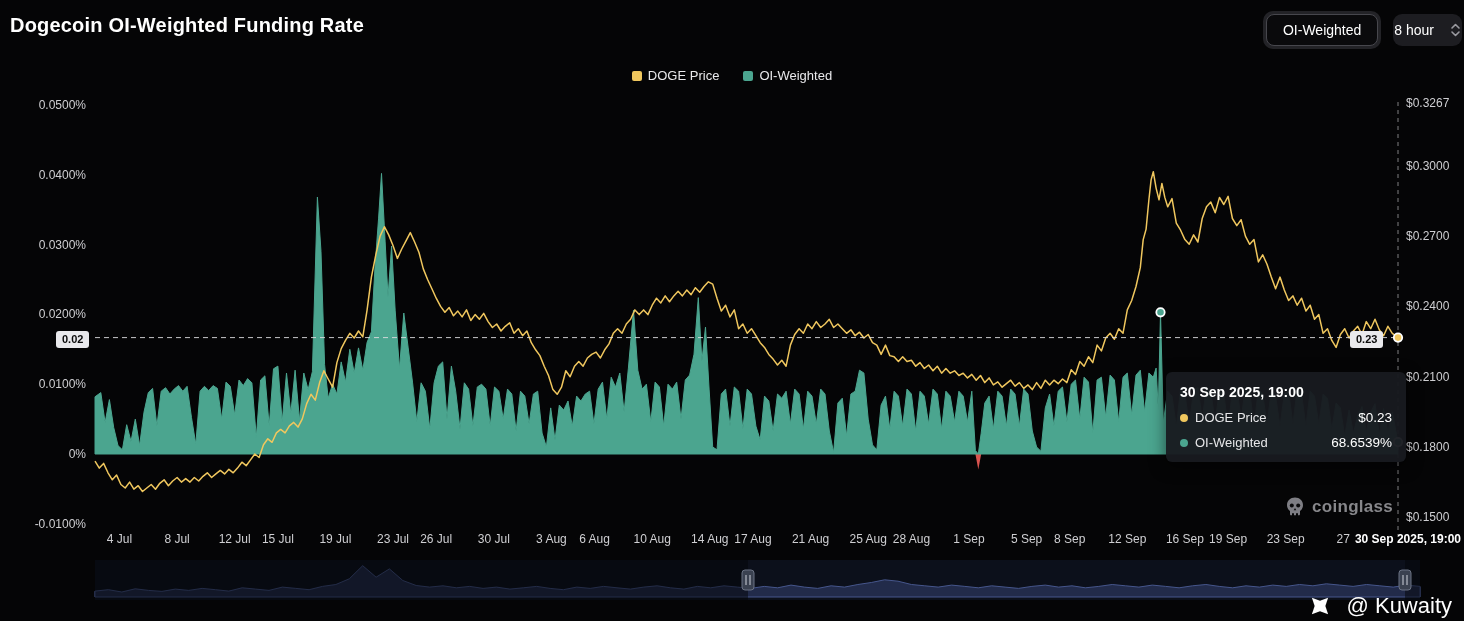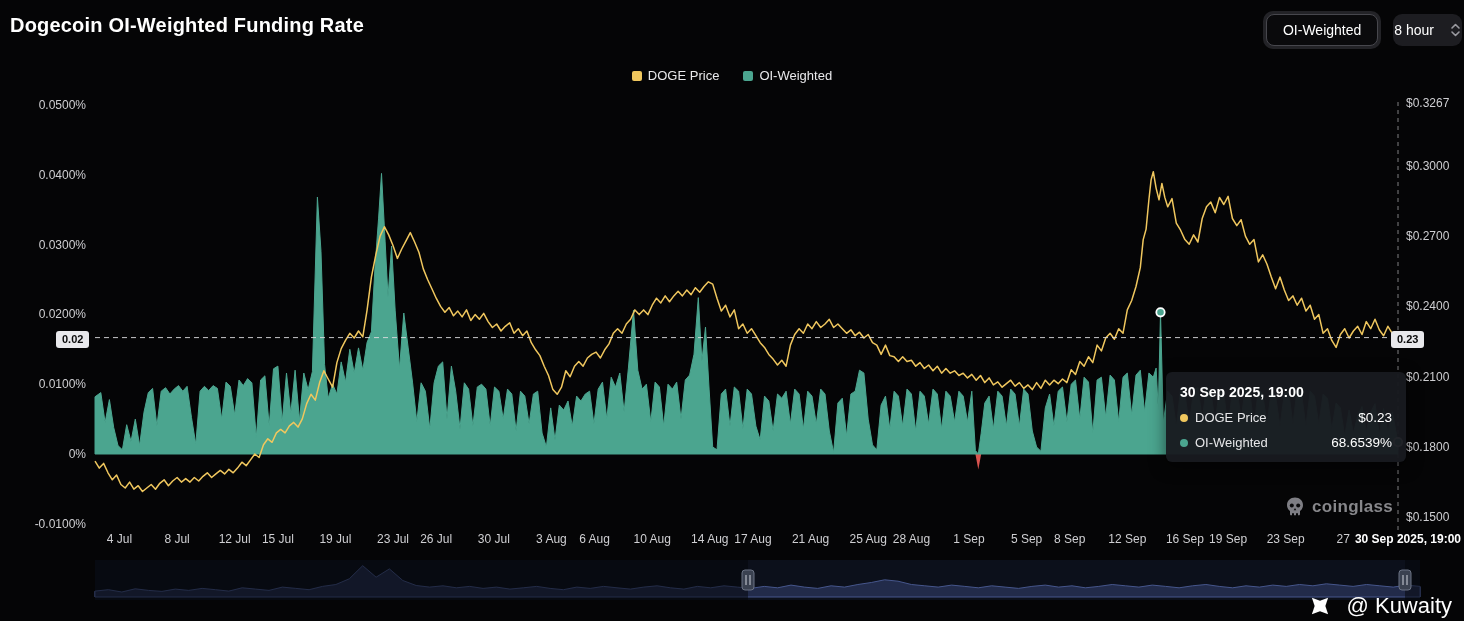--- a/index.html
+++ b/index.html
@@ -14,21 +14,21 @@
   .legend{position:absolute;top:68px;left:0;right:0;display:flex;justify-content:center;gap:24px;z-index:5;}
   .litem{display:flex;align-items:center;gap:6px;font-size:13px;color:#e9e9eb;cursor:pointer;}
   .swatch{width:10px;height:10px;border-radius:2px;display:inline-block;}
   #main-svg{position:absolute;left:0;top:88px;}
   .ax{fill:#cfcfd2;font-size:12px;font-family:"Liberation Sans",sans-serif;}
   .cur{fill:#ffffff;font-weight:bold;}
   .dash{stroke:#dcdcde;stroke-width:1;stroke-dasharray:5 4;opacity:.9;}
   .dashv{stroke:#cfcfd4;stroke-width:1;stroke-dasharray:4 4;opacity:.6;}
   .chip{position:absolute;background:#e9e9ec;color:#0a0a0a;font-weight:bold;font-size:11px;line-height:1;padding:3px 6px;border-radius:3px;z-index:12;}
   .chip-left{left:56px;top:331px;}
-  .chip-right{left:1391px;top:331px;}
+  .chip-right{left:1350px;top:331px;}
   .tooltip{position:absolute;left:1166px;top:372px;width:212px;background:rgba(24,26,31,0.96);
            border-radius:6px;padding:12px 14px;box-shadow:0 4px 16px rgba(0,0,0,.55);z-index:15;
            display:flex;flex-direction:column;gap:10px;}
   .tt-title{font-size:14px;font-weight:bold;color:#fff;}
   .tt-row{display:flex;align-items:center;gap:7px;font-size:13px;color:#e6e6e8;}
   .dot{width:8px;height:8px;border-radius:50%;display:inline-block;flex:none;}
   .tt-val{margin-left:auto;font-weight:normal;color:#fff;font-size:13.5px;}
   .watermark{position:absolute;left:1284px;top:496px;display:flex;align-items:center;gap:6px;z-index:8;opacity:.95;}
   .wm-text{color:#8e8e92;font-weight:bold;font-size:17px;letter-spacing:.3px;}
   #nav-svg{position:absolute;left:0;top:560px;}

